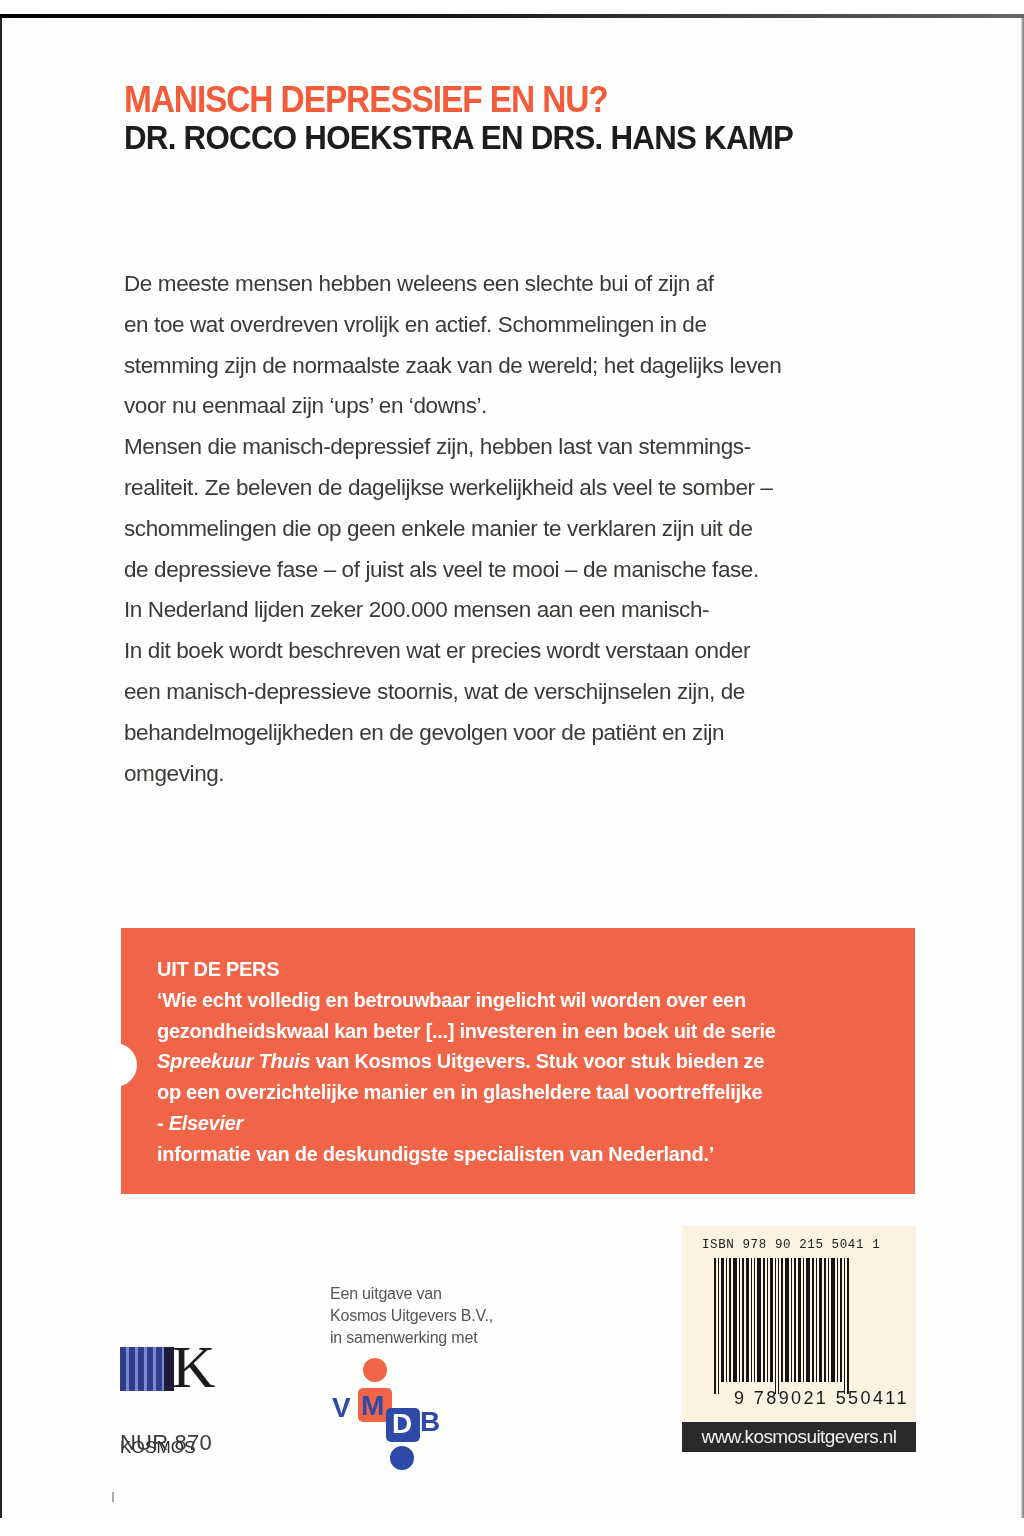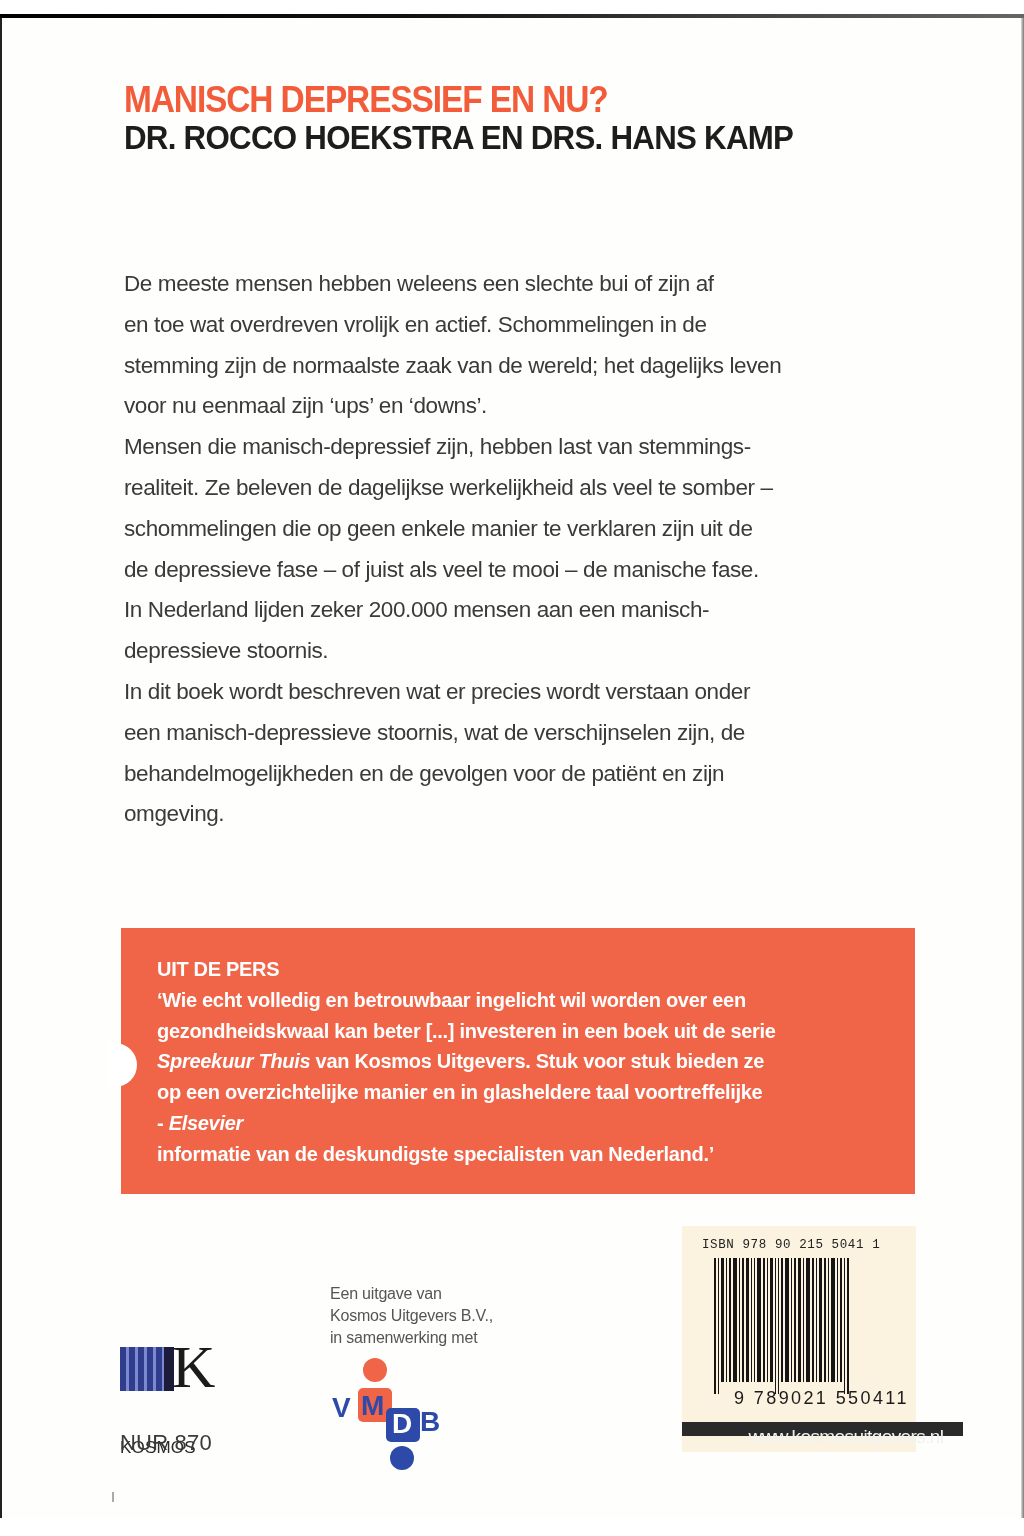--- a/index.html
+++ b/index.html
@@ -50,22 +50,22 @@
   .vmdb .d { position: absolute; left: 62px; top: 52px; font-weight: 700; font-size: 28px; color: #ffffff; }
   .vmdb .b { position: absolute; left: 90px; top: 50px; font-weight: 700; font-size: 28px; color: #2e4aa8; }
   .vmdb .dot-bottom { position: absolute; left: 60px; top: 90px; width: 24px; height: 24px; border-radius: 50%; background: #2e4aa8; }
 
   .barcode-box { position: absolute; left: 682px; top: 1226px; width: 234px; height: 226px; background: #fbf3e0; }
   .isbn { position: absolute; left: 20px; top: 12px; font-family: "Liberation Mono", monospace; font-size: 12.5px; color: #222; white-space: nowrap; letter-spacing: 0.6px; }
   .bars { position: absolute; left: 32px; top: 32px; width: 188px; height: 136px; display: flex; align-items: flex-start; }
   .bars span { display: block; background: #151515; height: 124px; margin-right: 2px; }
   .bars span.long { height: 136px; }
   .barnum { position: absolute; left: 12px; top: 162px; font-family: "Liberation Sans", sans-serif; font-size: 18px; color: #1b1b1b; white-space: nowrap; letter-spacing: 2.4px; margin-left: 40px; }
-  .url-bar { position: absolute; left: 0; top: 196px; width: 234px; height: 14px; background: #2a2a2a; color: #f2f2f2;
-    font-size: 19px; line-height: 30px; text-align: center; letter-spacing: -0.6px; padding-left: 47px; }
+  .url-bar { position: absolute; left: 0; top: 196px; width: 234px; height: 30px; background: #2a2a2a; color: #f2f2f2;
+    font-size: 19px; line-height: 30px; text-align: center; letter-spacing: -0.6px; }
 
   .speck { position: absolute; left: 112px; top: 1492px; width: 2px; height: 10px; background: #aaa; }
 </style>
 </head>
 <body>
 
 <div class="topbar"></div>
 <div class="topedge"></div>
 <div class="cover"></div>
 <div class="rightedge"></div>
@@ -76,21 +76,20 @@
 <div class="body-text">
   <span class="line">De meeste mensen hebben weleens een slechte bui of zijn af</span>
   <span class="line">en toe wat overdreven vrolijk en actief. Schommelingen in de</span>
   <span class="line">stemming zijn de normaalste zaak van de wereld; het dagelijks leven</span>
   <span class="line">voor nu eenmaal zijn ‘ups’ en ‘downs’.</span>
   <span class="line">Mensen die manisch-depressief zijn, hebben last van stemmings-</span>
   <span class="line">realiteit. Ze beleven de dagelijkse werkelijkheid als veel te somber –</span>
   <span class="line">schommelingen die op geen enkele manier te verklaren zijn uit de</span>
   <span class="line">de depressieve fase – of juist als veel te mooi – de manische fase.</span>
   <span class="line">In Nederland lijden zeker 200.000 mensen aan een manisch-</span>
-  <span class="line">depressieve stoornis.</span>
   <span class="line">In dit boek wordt beschreven wat er precies wordt verstaan onder</span>
   <span class="line">een manisch-depressieve stoornis, wat de verschijnselen zijn, de</span>
   <span class="line">behandelmogelijkheden en de gevolgen voor de patiënt en zijn</span>
   <span class="line">omgeving.</span>
 </div>
 
 <div class="press">
   <div class="press-notch"></div>
   <div class="press-inner">
     <span class="line">UIT DE PERS</span>

